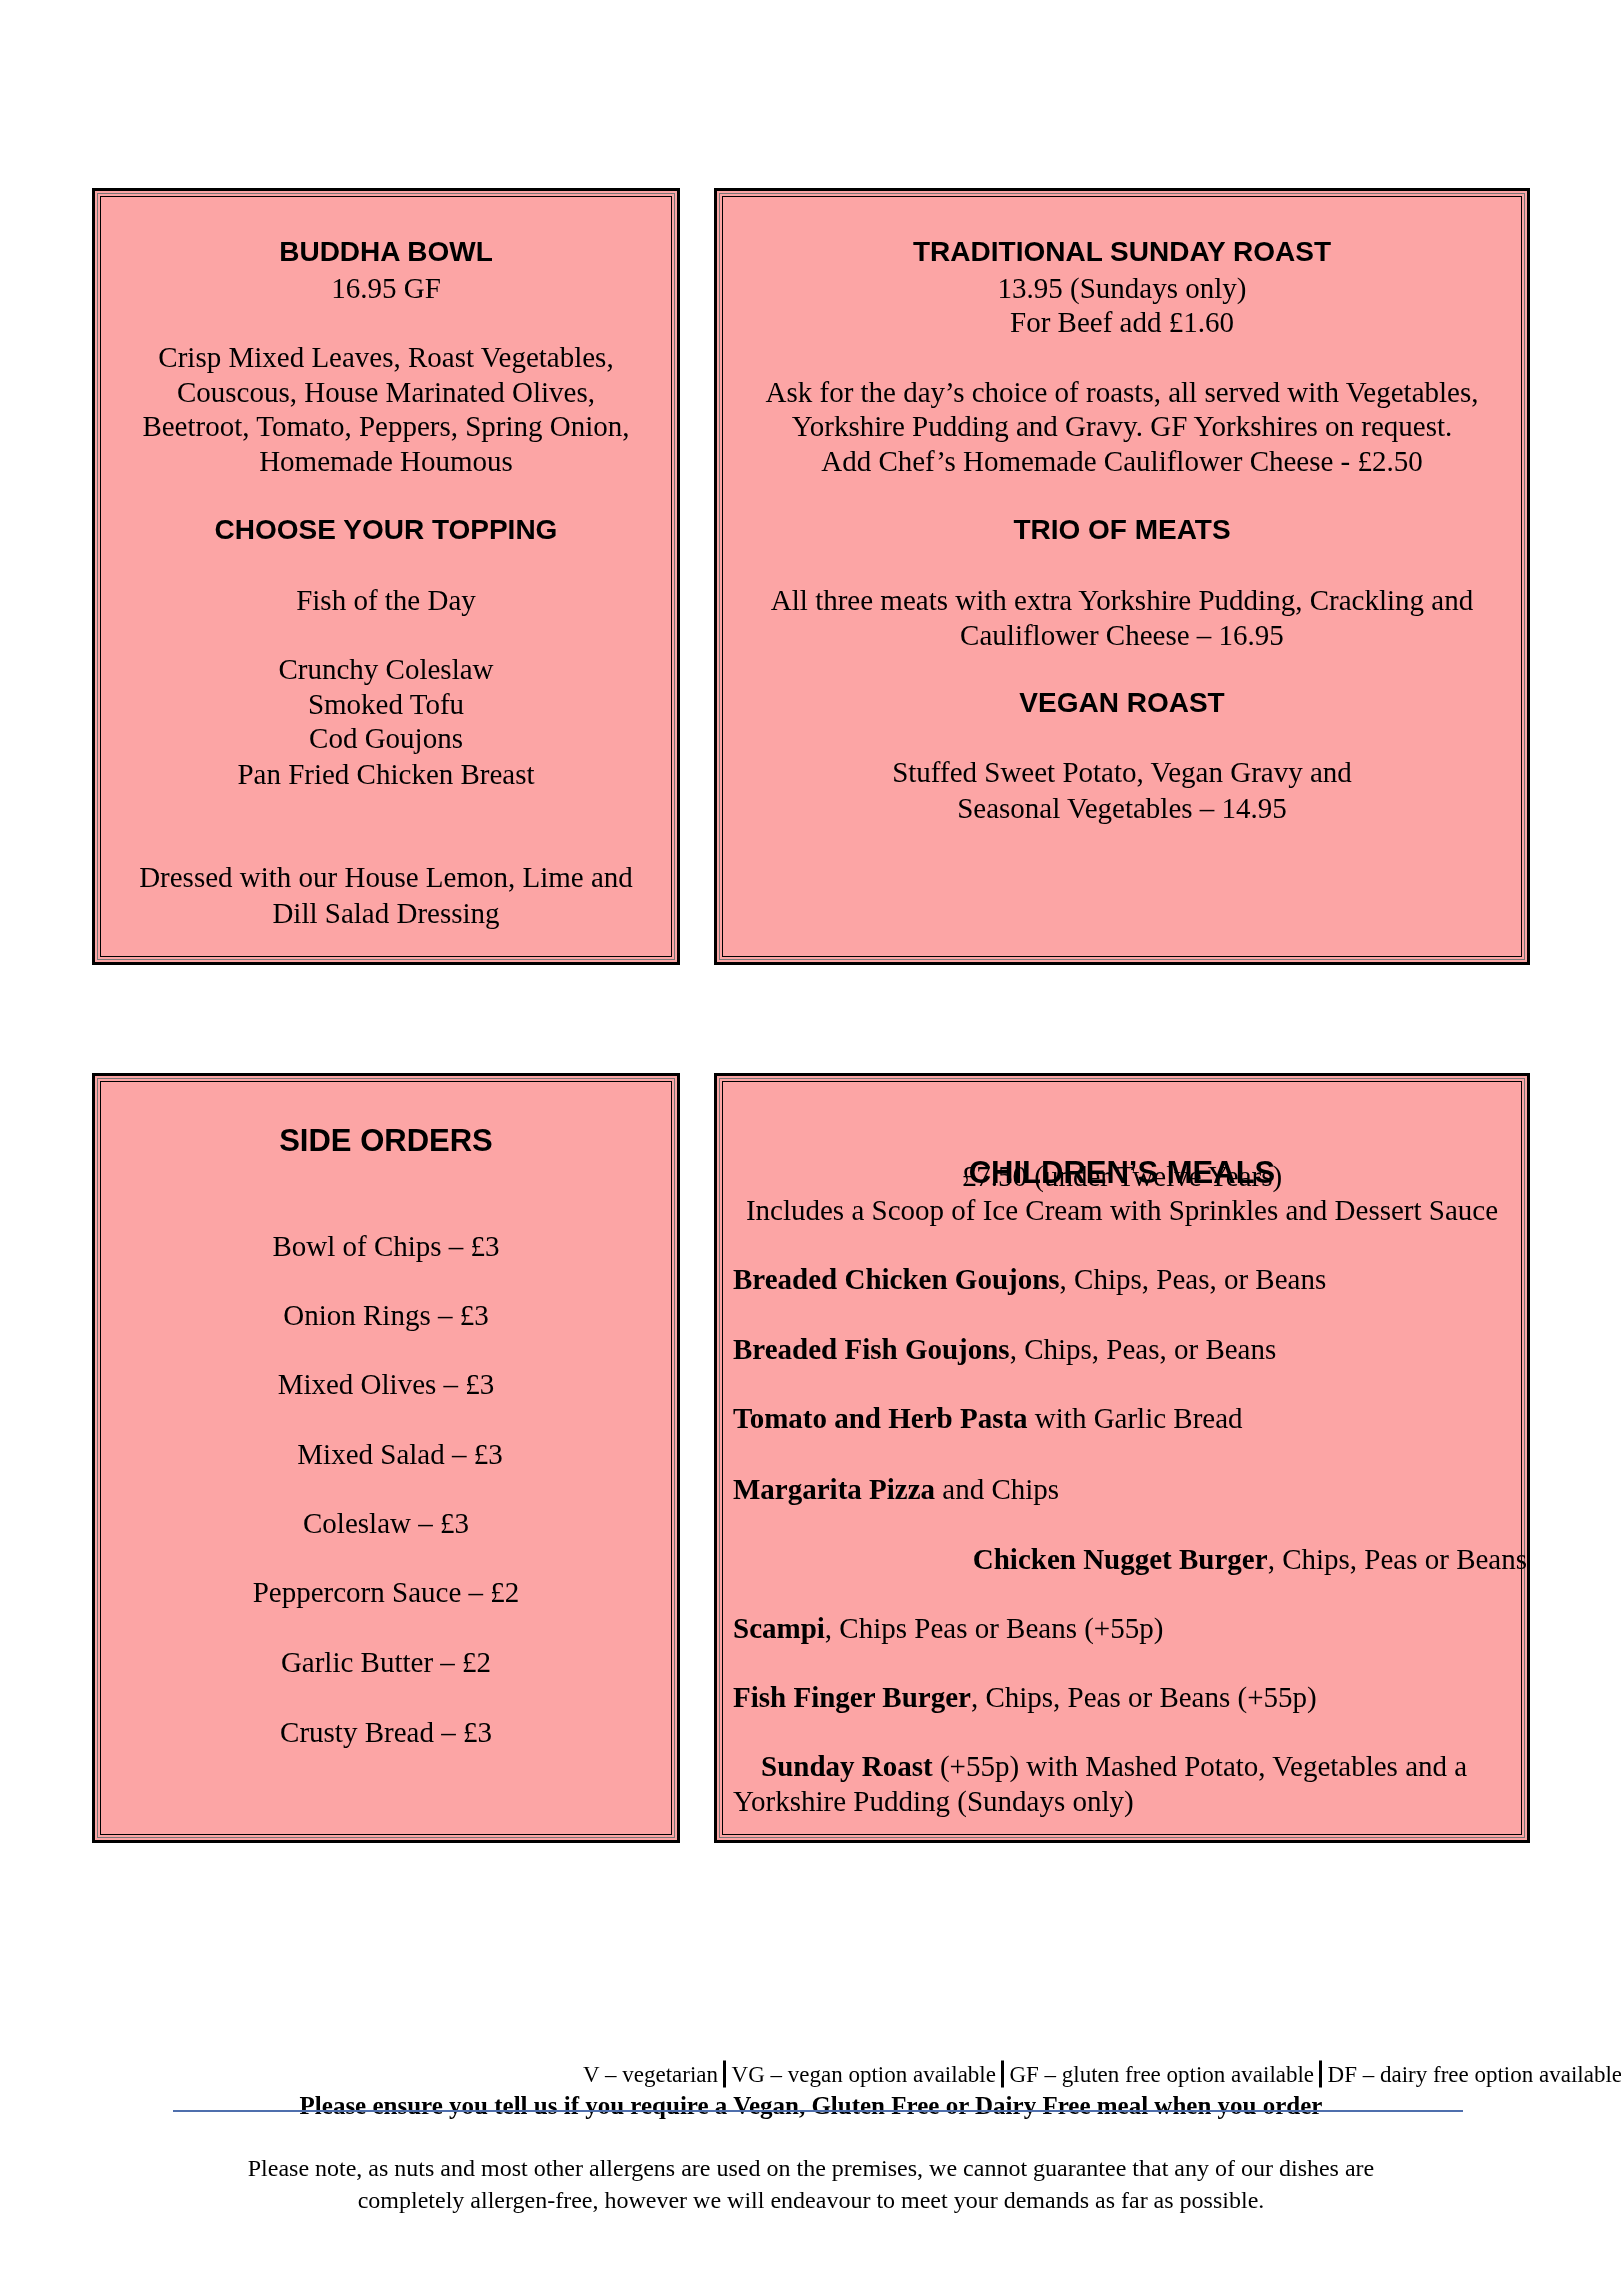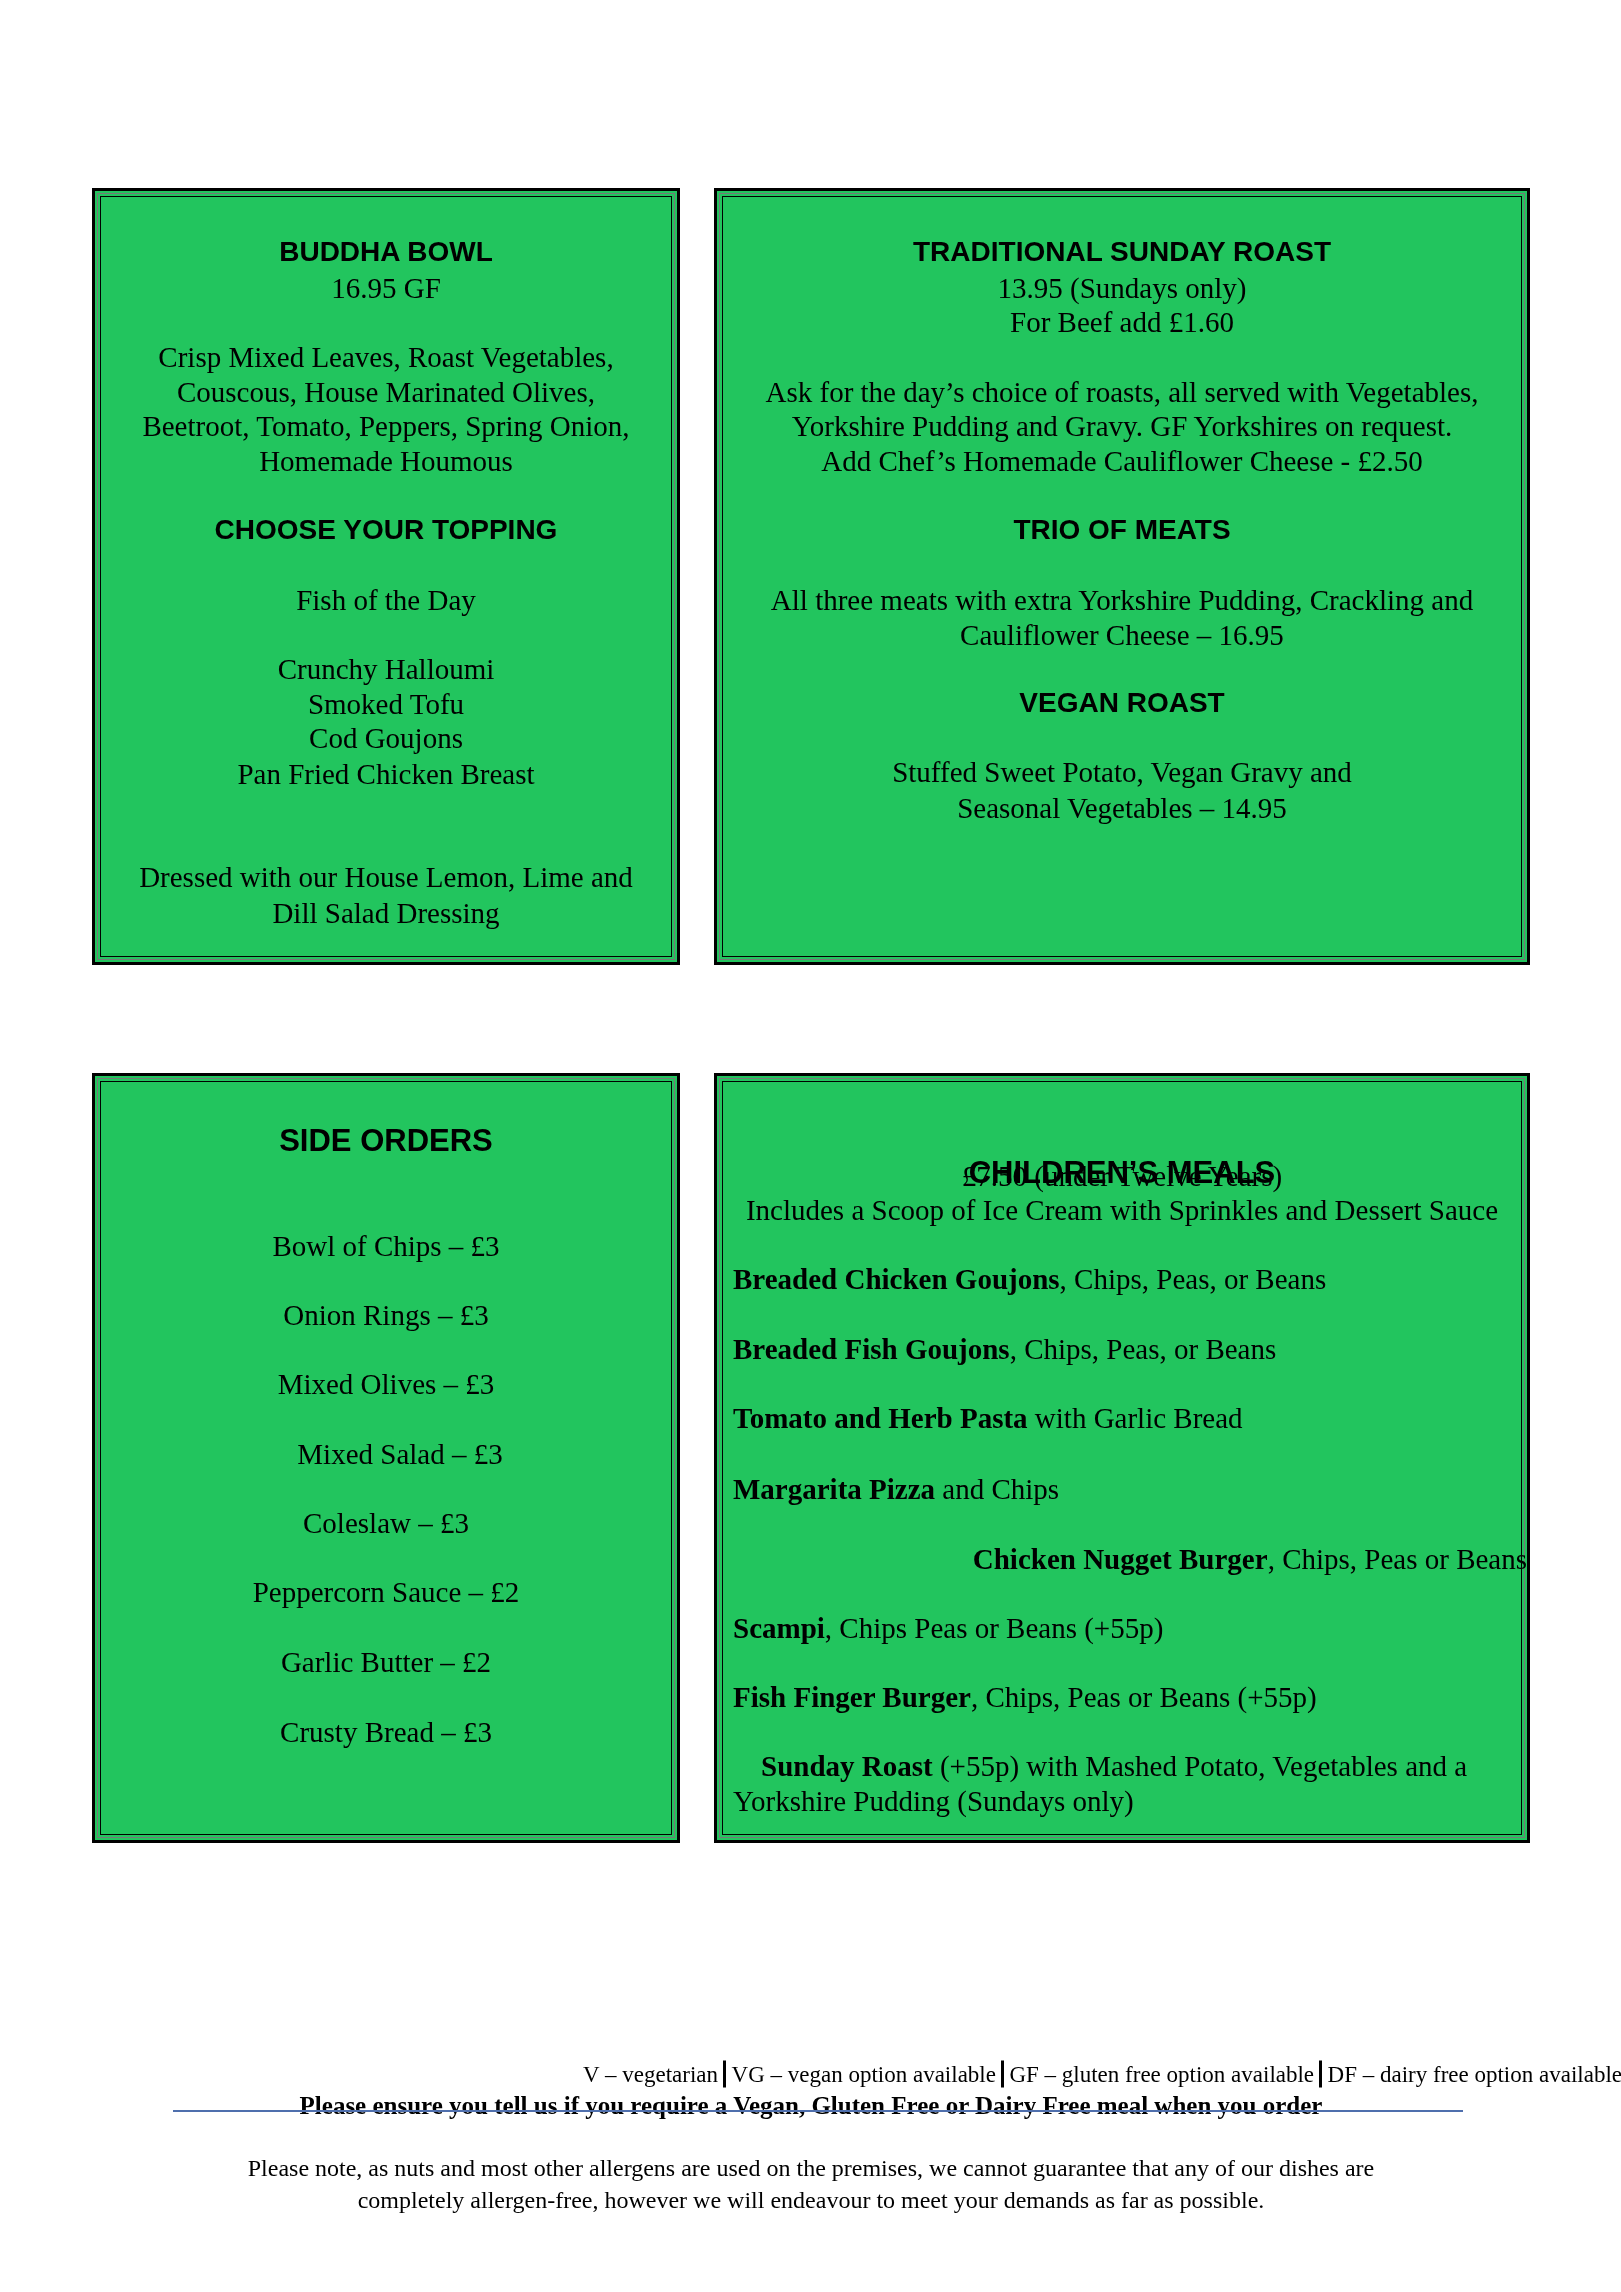--- a/index.html
+++ b/index.html
@@ -1,21 +1,21 @@
 <!DOCTYPE html>
 <html style="font-size:14.3px"><head>
 <meta charset="utf-8">
 <style>
   html, body { margin: 0; padding: 0; background: #ffffff; }
   body { width: 1622px; height: 2293px; position: relative; overflow: hidden; color: #000; }
   .box {
     position: absolute;
     box-sizing: border-box;
     border: 3.6px solid #000;
-    background: #22c55e;
+    background: #fca5a5;
   }
   .box::before {
     content: ""; position: absolute; inset: 1.8px;
     border: 1.8px solid #777;
   }
   .box::after {
     content: ""; position: absolute; inset: 5.4px;
     border: 1.8px solid #000;
   }
   .line {
@@ -56,21 +56,21 @@
 
 <div class="box" style="left:92px; top:188px; width:588px; height:777px;">
   <div class="line head" style="top:61px;">BUDDHA BOWL</div>
   <div class="line body" style="top:97px;">16.95 GF</div>
   <div class="line body" style="top:166px;">Crisp Mixed Leaves, Roast Vegetables,</div>
   <div class="line body" style="top:201px;">Couscous, House Marinated Olives,</div>
   <div class="line body" style="top:235px;">Beetroot, Tomato, Peppers, Spring Onion,</div>
   <div class="line body" style="top:270px;">Homemade Houmous</div>
   <div class="line head" style="top:339px;">CHOOSE YOUR TOPPING</div>
   <div class="line body" style="top:409px;">Fish of the Day</div>
-  <div class="line body" style="top:478px;">Crunchy Halloumi</div>
+  <div class="line body" style="top:478px;">Crunchy Coleslaw</div>
   <div class="line body" style="top:513px;">Smoked Tofu</div>
   <div class="line body" style="top:547px;">Cod Goujons</div>
   <div class="line body" style="top:583px;">Pan Fried Chicken Breast</div>
   <div class="line body" style="top:686px;">Dressed with our House Lemon, Lime and</div>
   <div class="line body" style="top:722px;">Dill Salad Dressing</div>
 </div>
 
 <div class="box" style="left:714px; top:188px; width:816px; height:777px;">
   <div class="line head" style="top:61px;">TRADITIONAL SUNDAY ROAST</div>
   <div class="line body" style="top:97px;">13.95 (Sundays only)</div>

